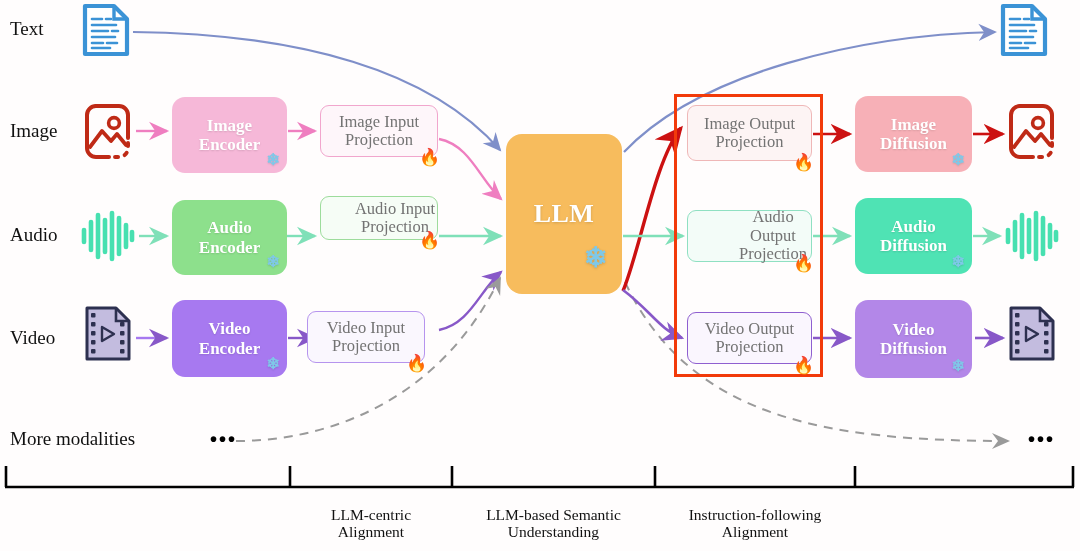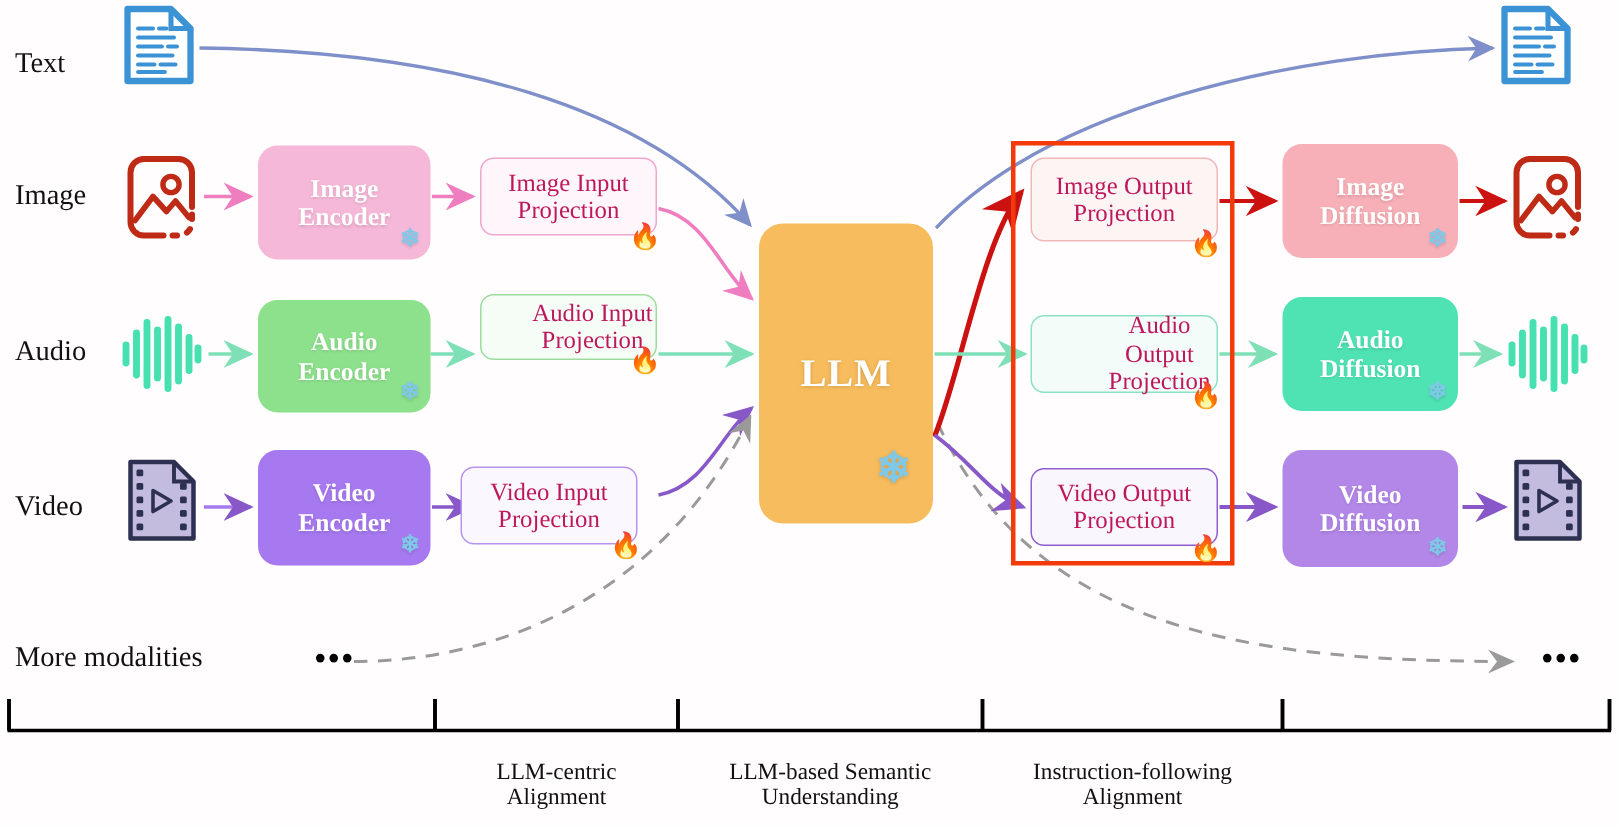--- a/index.html
+++ b/index.html
@@ -5,21 +5,21 @@
   html,body{margin:0;padding:0;background:#fff;}
   body{width:1080px;height:551px;font-family:"Liberation Serif",serif;overflow:hidden;}
   #stage{position:relative;width:1080px;height:551px;background:#fffdfd;}
   svg.layer{position:absolute;left:0;top:0;width:1080px;height:551px;pointer-events:none;}
   .node{position:absolute;box-sizing:border-box;display:flex;align-items:center;
         justify-content:center;text-align:center;line-height:1.12;}
   .rowlabel{position:absolute;font-family:"Liberation Serif",serif;font-size:19px;color:#111;
             white-space:nowrap;}
   .enc{border-radius:13px;color:#fff;font-weight:bold;font-family:"Liberation Serif",serif;
        font-size:17px;text-shadow:0 1px 2px rgba(0,0,0,.13);}
-  .proj{border-radius:9px;border-width:1.6px;border-style:solid;font-size:16.5px;color:#be185d;
+  .proj{border-radius:9px;border-width:1.6px;border-style:solid;font-size:16.5px;color:#737373;
         font-family:"Liberation Serif",serif;}
   .diff{border-radius:13px;color:#fff;font-weight:bold;font-size:17px;
         font-family:"Liberation Serif",serif;text-shadow:0 1px 2px rgba(0,0,0,.13);}
   .llm{border-radius:16px;color:#fff;font-weight:bold;font-size:26px;letter-spacing:.5px;
        font-family:"Liberation Serif",serif;text-shadow:0 1px 3px rgba(0,0,0,.16);}
   .glyph{position:absolute;font-size:16px;line-height:1;}
   .snow{color:#7fc8e8;}
   .fire{font-size:17px;}
   .redbox{position:absolute;box-sizing:border-box;border:3px solid #f23a0a;background:transparent;}
   .dots{position:absolute;font-size:20px;letter-spacing:2px;color:#000;font-weight:bold;
@@ -91,21 +91,21 @@
       <line x1="5" y1="487" x2="1074" y2="487" stroke="#000" stroke-width="2.4"></line>
       <line x1="6" y1="466" x2="6" y2="487" stroke="#000" stroke-width="2.6"></line>
       <line x1="290" y1="466" x2="290" y2="487" stroke="#000" stroke-width="2.6"></line>
       <line x1="452" y1="466" x2="452" y2="487" stroke="#000" stroke-width="2.6"></line>
       <line x1="655" y1="466" x2="655" y2="487" stroke="#000" stroke-width="2.6"></line>
       <line x1="855" y1="466" x2="855" y2="487" stroke="#000" stroke-width="2.6"></line>
       <line x1="1073" y1="466" x2="1073" y2="487" stroke="#000" stroke-width="2.6"></line>
     </g>
   </svg>
 
-  <div class="rowlabel" style="left:10px;top:32px;">Text</div>
+  <div class="rowlabel" style="left:10px;top:18px;">Text</div>
   <div class="rowlabel" style="left:10px;top:120px;">Image</div>
   <div class="rowlabel" style="left:10px;top:224px;">Audio</div>
   <div class="rowlabel" style="left:10px;top:327px;">Video</div>
   <div class="rowlabel" style="left:10px;top:428px;">More modalities</div>
 
   <svg class="icon" style="left:82px;top:3px;width:48px;height:54px;" viewBox="0 0 48 54">
     <path d="M3,3 h29 l13,13 v35 h-42 z" fill="#fff" stroke="#3b93d6" stroke-width="4.2" stroke-linejoin="round"></path>
     <path d="M32,3 v13 h13" fill="none" stroke="#3b93d6" stroke-width="3.4"></path>
     <g stroke="#3b93d6" stroke-width="2.6" stroke-linecap="round">
       <line x1="10" y1="16" x2="20" y2="16"></line>
@@ -183,21 +183,21 @@
     <span style="white-space:pre-line;">Audio Input
 Projection</span>
     <span class="glyph fire" style="right:-4px;bottom:-10px;">🔥</span>
   </div>
   <div class="node proj" style="left:307px;top:311px;width:118px;height:52px;background:#faf7fe;border-color:#b694ee;">
     <span style="white-space:pre-line;">Video Input
 Projection</span>
     <span class="glyph fire" style="right:-4px;bottom:-10px;">🔥</span>
   </div>
 
-  <div class="node llm" style="left:506px;top:149px;width:116px;height:200px;background:#f7bc5d;">
+  <div class="node llm" style="left:506px;top:134px;width:116px;height:160px;background:#f7bc5d;">
     <span>LLM</span>
     <span class="glyph snow" style="right:14px;bottom:22px;font-size:28px;">❄</span>
   </div>
 
   <div class="redbox" style="left:674px;top:94px;width:149px;height:283px;"></div>
 
   <div class="node proj" style="left:687px;top:105px;width:125px;height:56px;background:#fdf4f4;border-color:#efb7b7;">
     <span style="white-space:pre-line;">Image Output
 Projection</span>
     <span class="glyph fire" style="right:-4px;bottom:-11px;">🔥</span>

